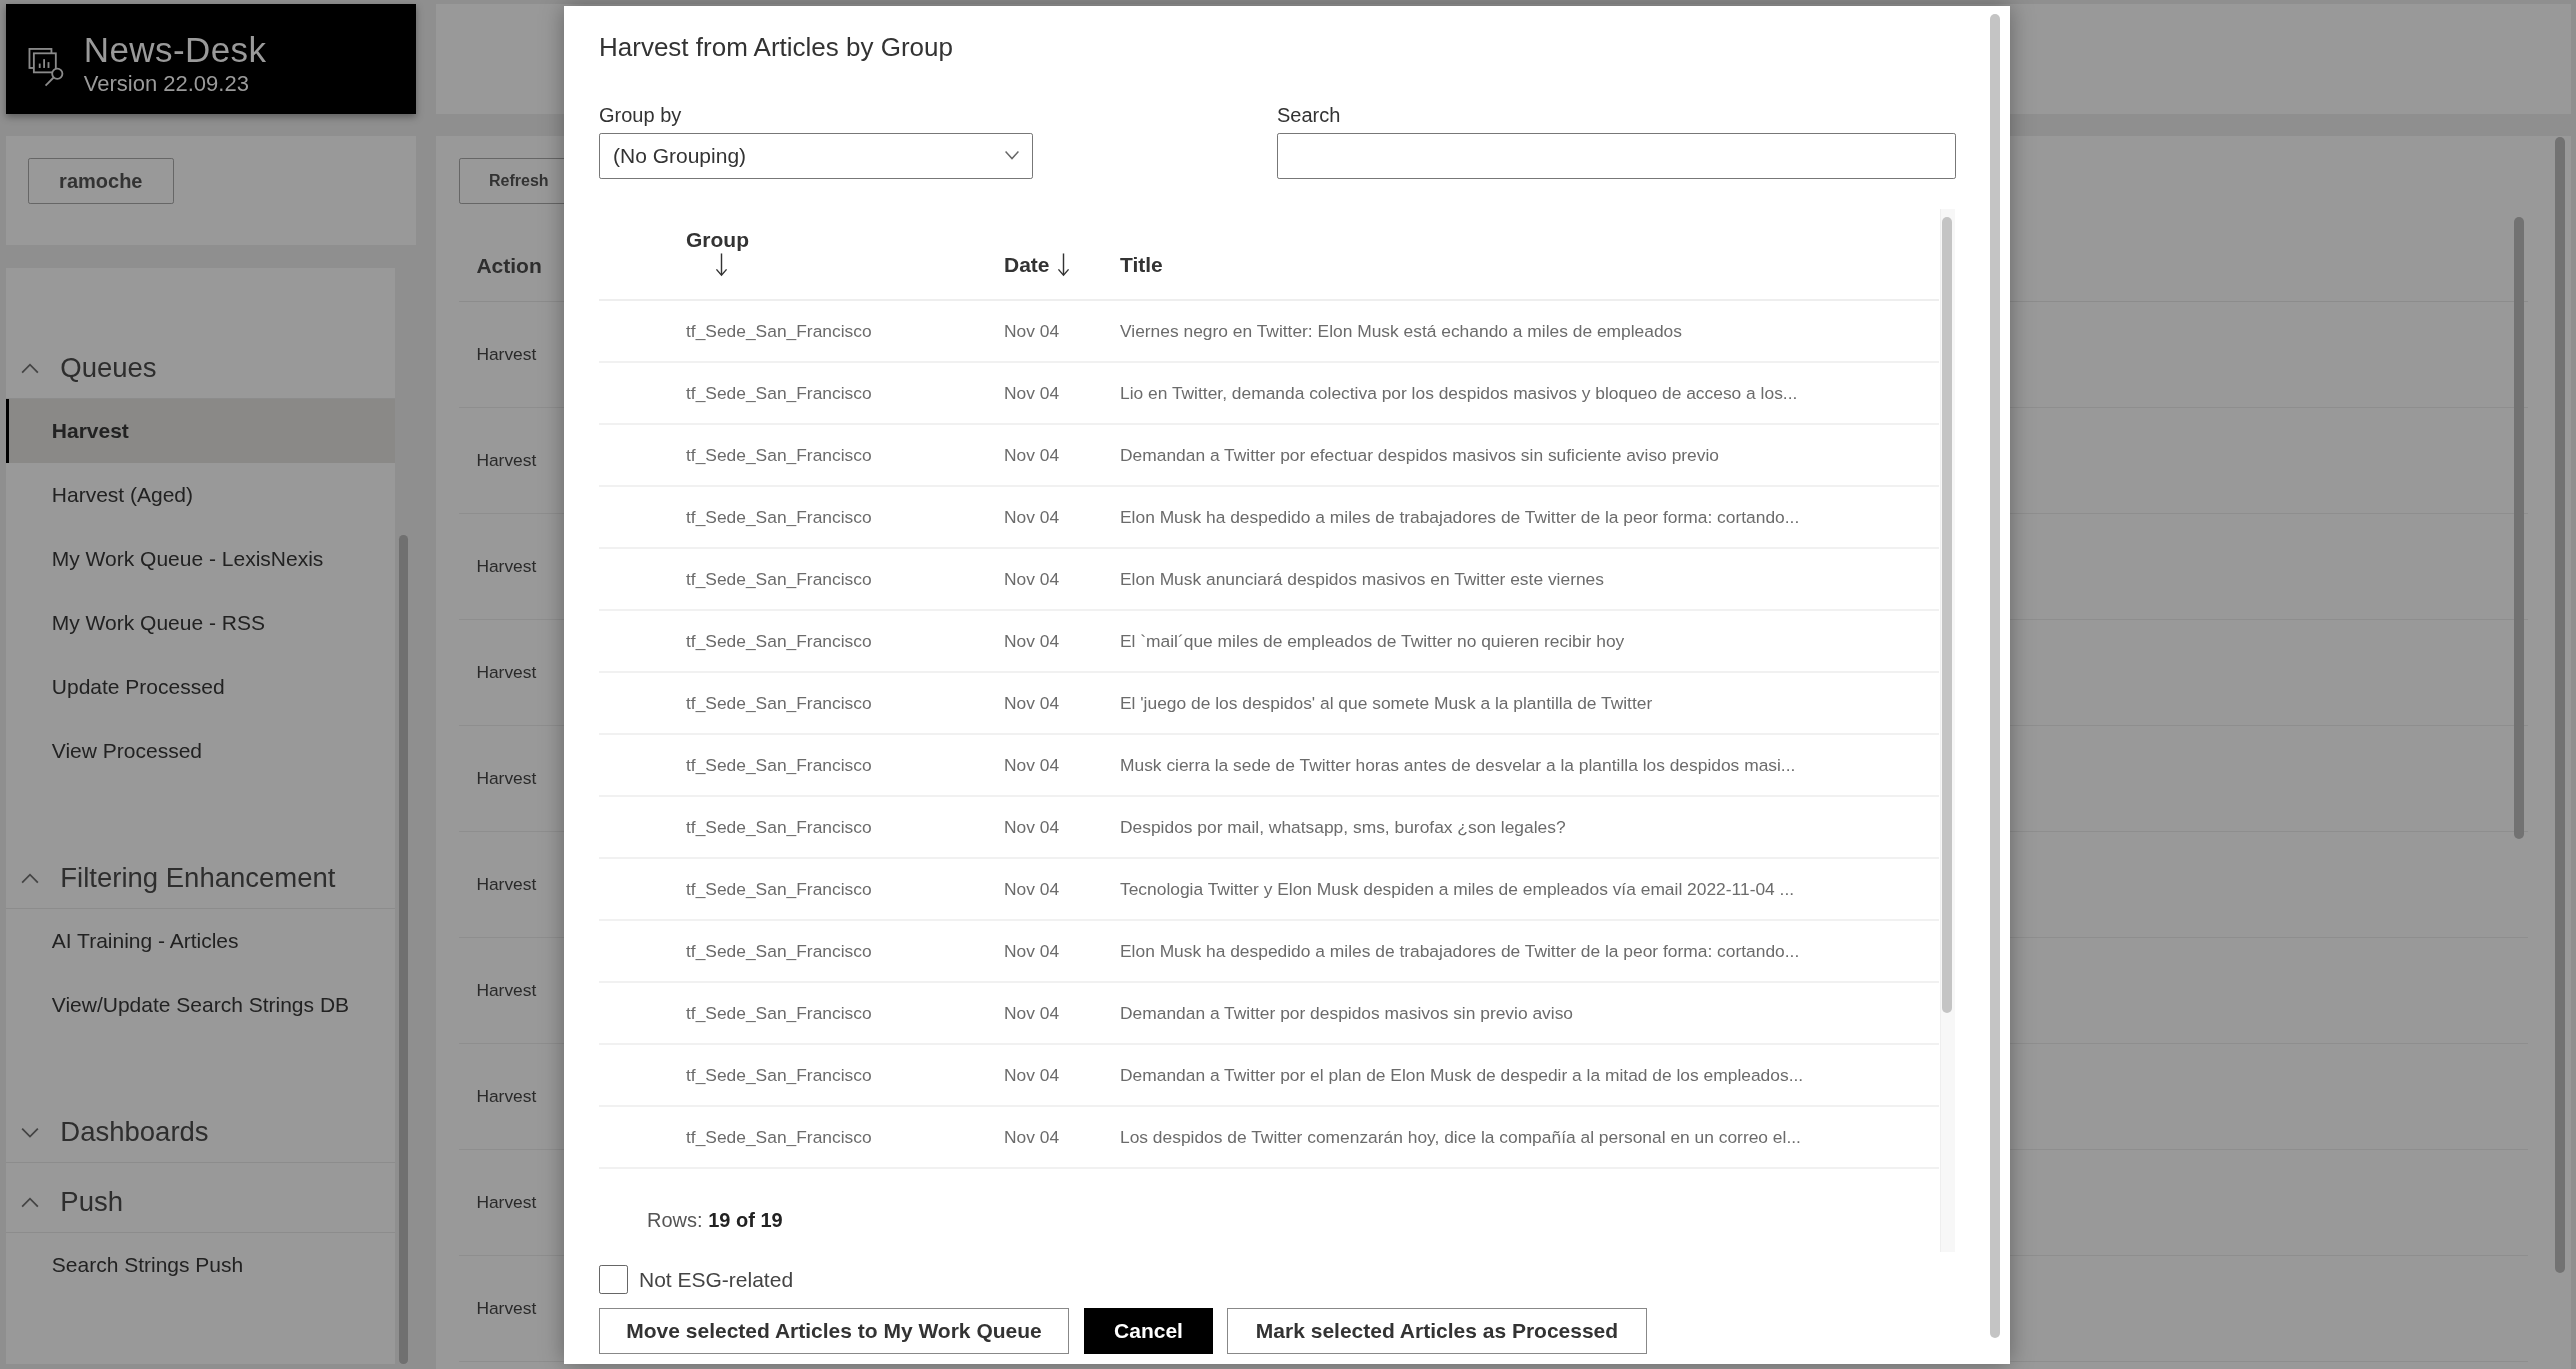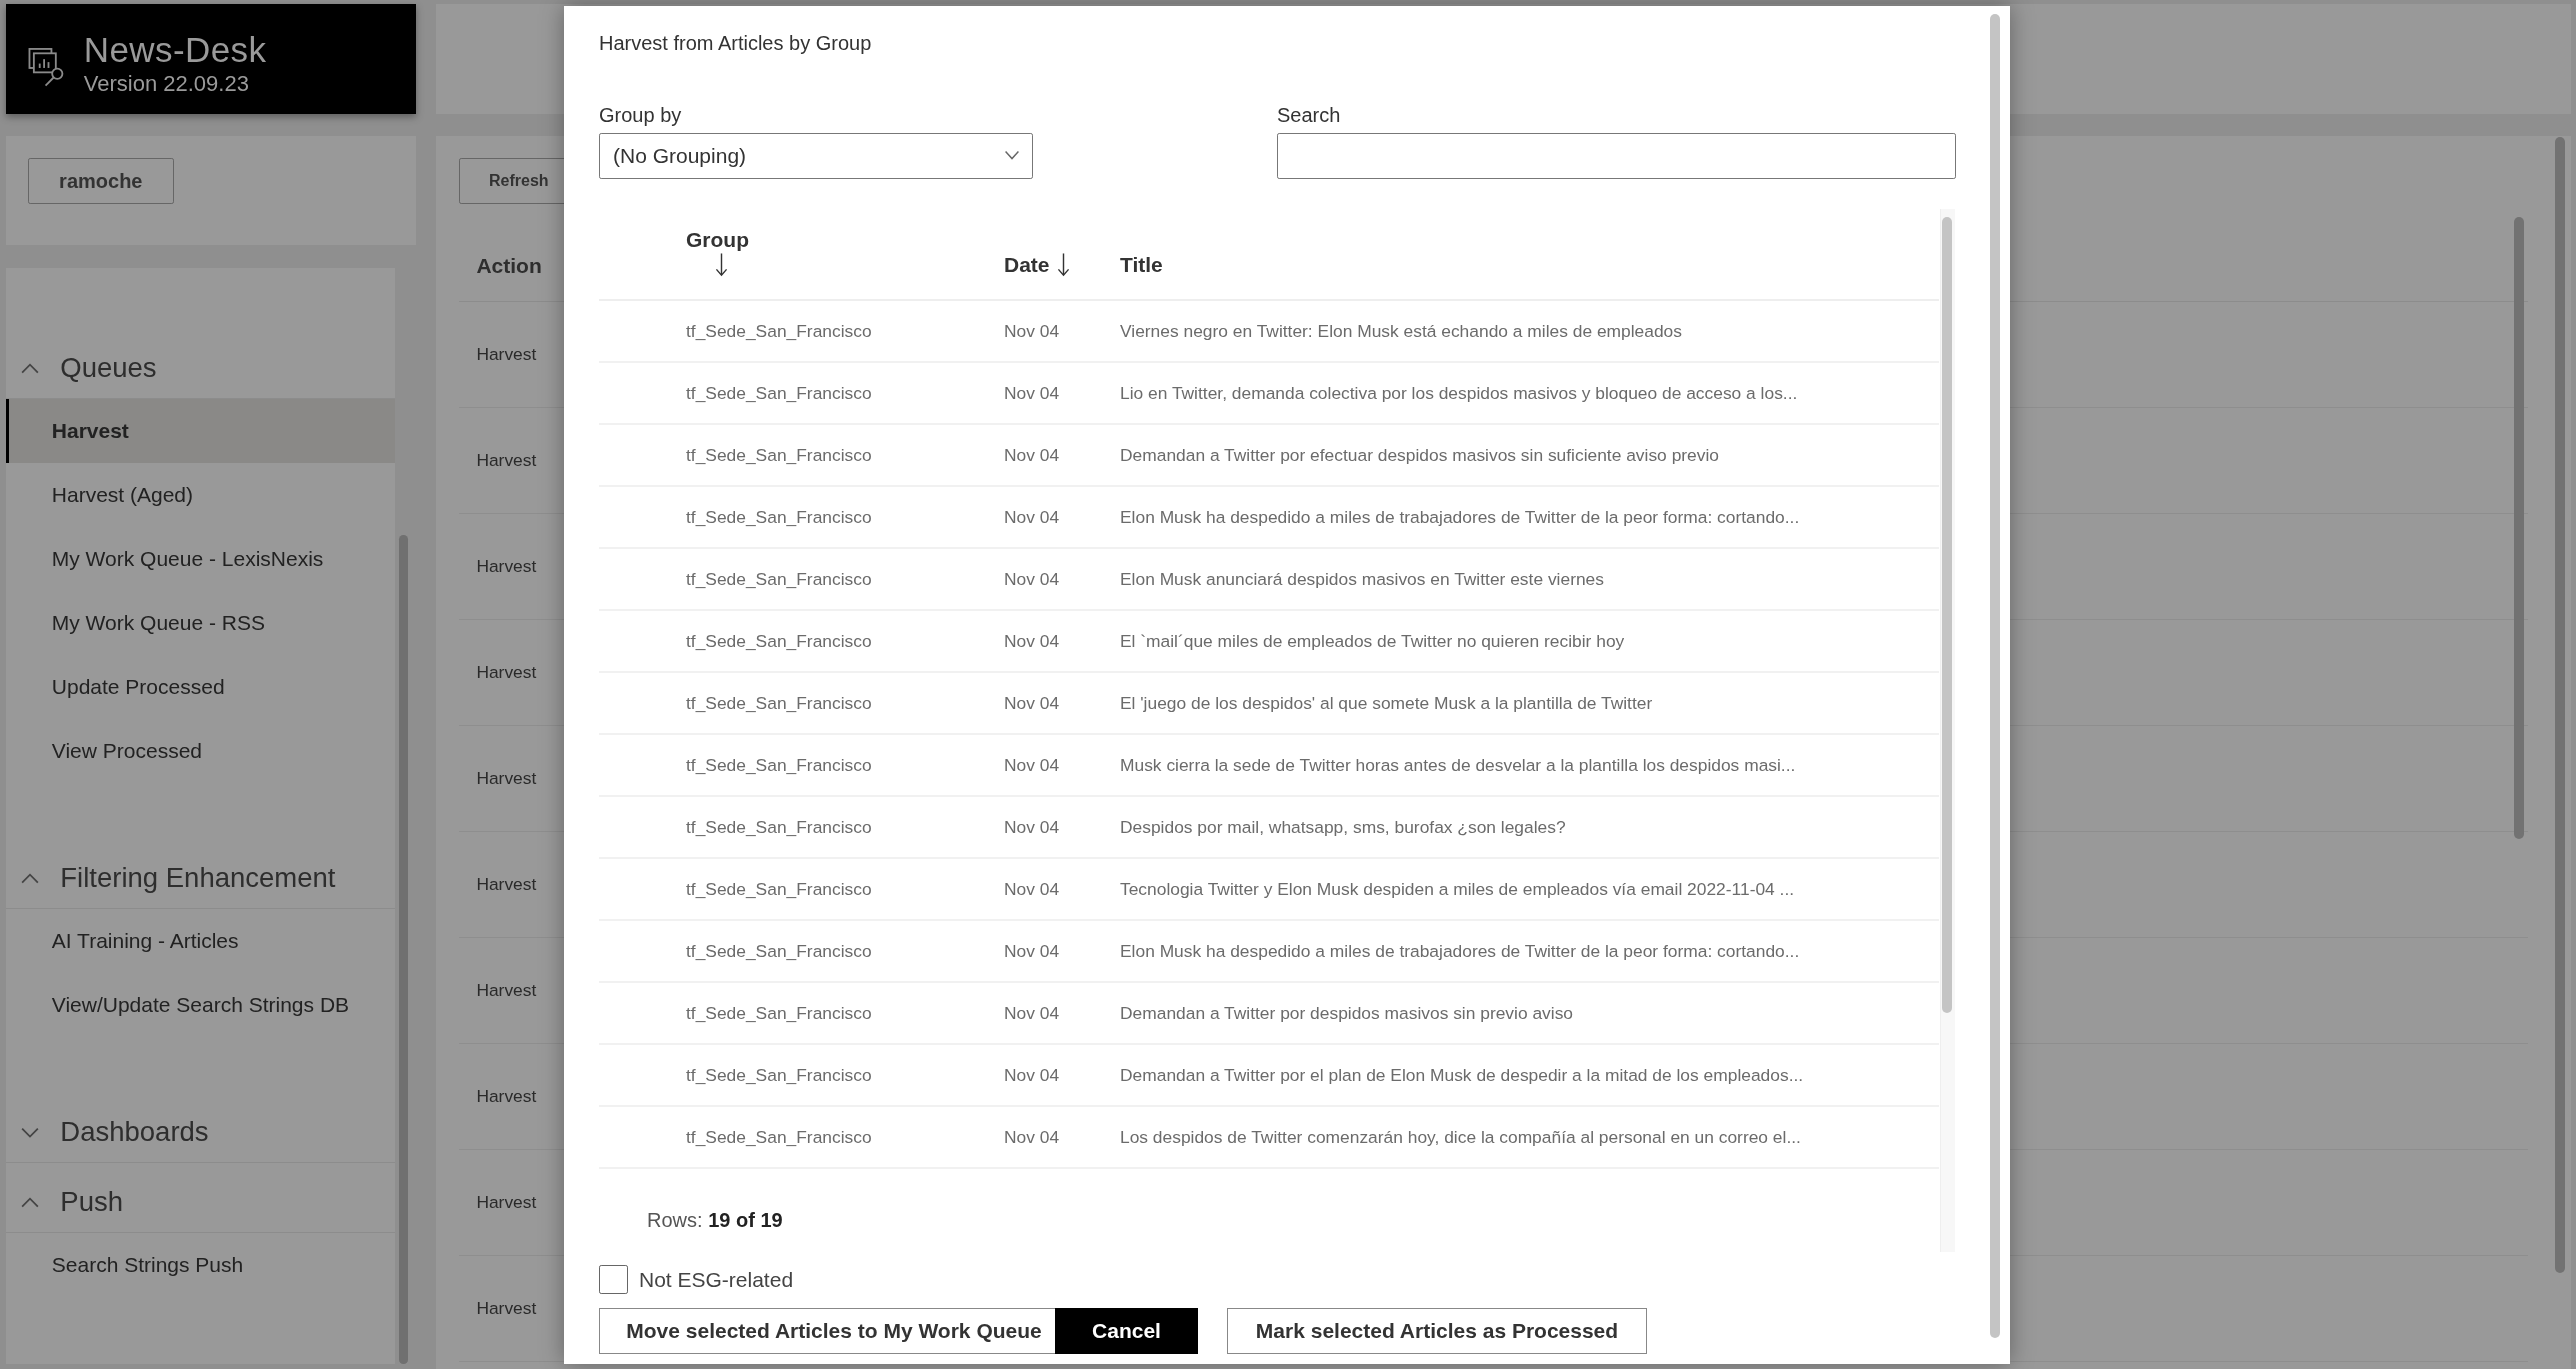--- a/index.html
+++ b/index.html
@@ -30,21 +30,21 @@
   .refresh-button { position: absolute; left: 23px; top: 22px; width: 145px; height: 46px; border: 1.4px solid #666; border-radius: 2.2px; background: transparent; font-family: "Liberation Sans", sans-serif; font-size: 16px; font-weight: bold; color: #333; text-align: left; padding-left: 29px; }
   .bg-table { position: absolute; left: 23px; top: 94px; width: 2069px; }
   .bg-th { height: 72px; display: flex; align-items: center; padding-left: 17.4px; font-size: 21px; font-weight: bold; color: #2e2e2e; border-bottom: 1.4px solid #8c8c8c; }
   .bg-row { height: 106px; display: flex; align-items: center; padding-left: 17.4px; font-size: 17.4px; color: #2a2a2a; border-bottom: 1.4px solid #8e8e8e; }
   .main-scroll-a { position: absolute; left: 2514px; top: 217px; width: 10px; height: 622px; background: #727272; border-radius: 5px; }
   .main-scroll-b { position: absolute; left: 2555px; top: 137px; width: 10px; height: 1136px; background: #727272; border-radius: 5px; }
 
   
   .modal { position: absolute; left: 564px; top: 5.8px; width: 1446px; height: 1358px; background: #fff; box-shadow: 0 0 22px rgba(0,0,0,.35); }
   .modal-scrollbar { position: absolute; right: 10px; top: 8.7px; width: 10px; height: 1324px; background: #c4c4c4; border-radius: 5px; }
-  .modal-title { position: absolute; left: 35px; top: 26px; font-size: 20px; font-weight: normal; color: #333; }
+  .modal-title { position: absolute; left: 35px; top: 26px; font-size: 26px; font-weight: normal; color: #333; }
   .field-label { position: absolute; font-size: 20px; color: #333; }
   .select-box { position: absolute; left: 35px; top: 127px; width: 434px; height: 46px; border: 1.4px solid #777; border-radius: 2.2px; display: flex; align-items: center; padding-left: 13px; font-size: 21px; color: #333; }
   .select-chev { position: absolute; right: 11.6px; top: 16px; width: 16px; height: 10px; }
   .search-input { position: absolute; left: 713px; top: 127px; width: 679px; height: 46px; border: 1.4px solid #777; border-radius: 2.2px; background: #fff; font-family: "Liberation Sans", sans-serif; font-size: 20px; padding-left: 10px; outline: none; }
 
   .grid { position: absolute; left: 35px; top: 204px; width: 1340px; height: 1042px; overflow: hidden; }
   .grid-scrollbar-track { position: absolute; left: 1376px; top: 203px; width: 14.5px; height: 1043px; background: #f7f7f7; border-left: 0.7px solid #eee; }
   .grid-scrollbar { position: absolute; left: 1378px; top: 211px; width: 10px; height: 796px; background: #c4c4c4; border-radius: 5px; }
   .grid-head { height: 91px; display: flex; align-items: flex-end; padding-bottom: 17.4px; border-bottom: 2.2px solid #eeeeee; font-size: 21px; font-weight: bold; color: #333; position: relative; }
   .col-group { position: absolute; left: 87px; bottom: 22px; display: flex; align-items: center; flex-direction: column; }
@@ -265,16 +265,16 @@
 
   <div class="rows-count">
     <span>Rows:</span>
     <b>19 of 19</b>
   </div>
 
   <div class="esg-check"></div>
   <label class="esg-label">Not ESG-related</label>
 
   <button class="btn btn-outline" style="left:35px;width:470px">Move selected Articles to My Work Queue</button>
-  <button class="btn btn-primary" style="left:491px;width:143px">Cancel</button>
+  <button class="btn btn-primary" style="left:520px;width:129px">Cancel</button>
   <button class="btn btn-outline" style="left:663px;width:420px">Mark selected Articles as Processed</button>
 </div>
 
 
 </body></html>

